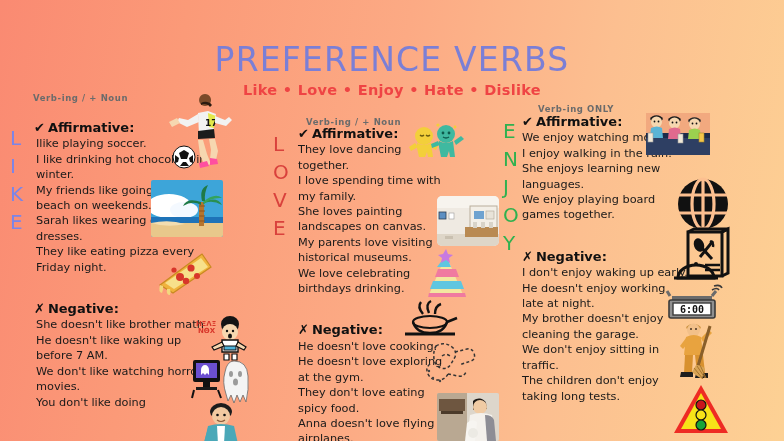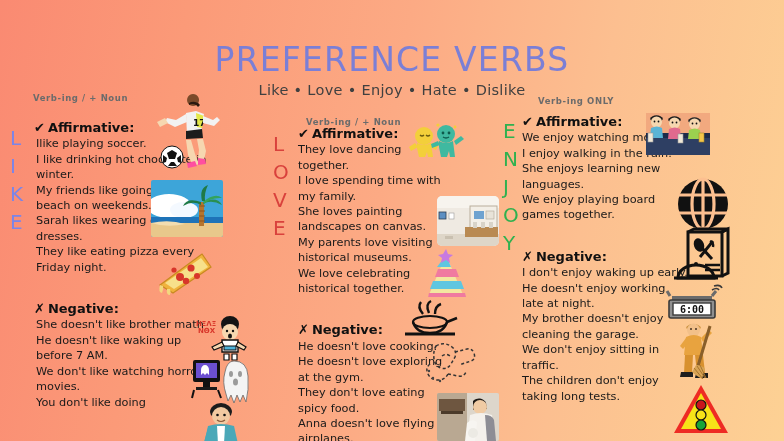--- a/index.html
+++ b/index.html
@@ -12,36 +12,36 @@
   .slide{position:absolute;inset:0;}
 
   
   .title{
     position:absolute;top:40px;left:0;width:784px;text-align:center;
     font-size:33px;letter-spacing:1.2px;color:#7b7fd6;font-weight:400;
     font-family:"DejaVu Sans","Liberation Sans",sans-serif;
   }
   .subtitle{
     position:absolute;top:82px;left:0;width:784px;text-align:center;
-    font-size:14.5px;color:#404040;font-weight:400;letter-spacing:.3px;
+    font-size:14.5px;color:#ef4444;font-weight:700;letter-spacing:.3px;
   }
 
   
   .col{position:absolute;top:0;}
   .col-like{left:0;width:262px;}
   .col-love{left:262px;width:232px;}
   .col-enjoy{left:494px;width:290px;}
 
   .col-head{
     position:absolute;font-size:8.5px;font-weight:700;color:#6b6b6b;
     letter-spacing:.6px;white-space:nowrap;
   }
   .col-like .col-head{top:93px;left:33px;}
   .col-love .col-head{top:117px;left:44px;}
-  .col-enjoy .col-head{top:96px;left:44px;}
+  .col-enjoy .col-head{top:104px;left:44px;}
 
   
   .vstack{position:absolute;display:flex;flex-direction:column;font-size:20px;line-height:28px;font-weight:400;}
   .col-like  .vstack{top:124px;left:10px;color:#7b85e8;}
   .col-love  .vstack{top:130px;left:11px;color:#d9413c;}
   .col-enjoy .vstack{top:117px;left:9px;color:#2fb14f;}
 
   
   .body{position:absolute;font-size:11.3px;line-height:15.4px;color:#1a1a1a;}
   .col-like  .body{top:120px;left:34px;width:176px;}
@@ -89,21 +89,21 @@
 
       <span class="hdr neg">
         <span class="mark">✗</span><span>Negative:</span>
       </span>
       <span class="line">She doesn't like brother math</span>
       <span class="line">He doesn't like waking up before 7 AM.</span>
       <span class="line">We don't like watching horror movies.</span>
       <span class="line">You don't like doing</span>
     </div>
 
-    <div class="ill" style="left:153px;top:100px;">
+    <div class="ill" style="left:165px;top:100px;">
       <svg width="70" height="72" viewBox="0 0 70 72">
         <g>
           <path d="M40 6 a6 6 0 1 1 .1 0z" fill="#7b4a2a"></path>
           <path d="M36 3 a7 5 0 0 1 11 2 l-2 2 a6 5 0 0 0 -9 -2z" fill="#2b1a10"></path>
           <path d="M33 13 l10 -2 8 3 -3 19 -14 2 z" fill="#f2f2f2"></path>
           <path d="M43 13 l8 3 -2 12 -5 -1z" fill="#e3e84a"></path>
           <text x="40" y="26" font-size="9" font-family="DejaVu Sans" fill="#111" font-weight="bold">17</text>
           <path d="M33 31 l16 -2 1 9 -17 1z" fill="#1c1c1c"></path>
           <path d="M50 16 l10 4 4 -3 3 3 -6 6 -11 -3z" fill="#f2f2f2"></path>
           <path d="M33 14 l-10 6 -9 -2 -2 4 10 5 12 -5z" fill="#f2f2f2"></path>
@@ -213,21 +213,21 @@
     </div>
 
     <div class="body">
       <span class="hdr">
         <span class="mark">✔</span><span>Affirmative:</span>
       </span>
       <span class="line">They love dancing together.</span>
       <span class="line">I love spending time with my family.</span>
       <span class="line">She loves painting landscapes on canvas.</span>
       <span class="line">My parents love visiting historical museums.</span>
-      <span class="line">We love celebrating historical together.</span>
+      <span class="line">We love celebrating birthdays drinking.</span>
 
       <span class="hdr neg">
         <span class="mark">✗</span><span>Negative:</span>
       </span>
       <span class="line">He doesn't love cooking.</span>
       <span class="line">He doesn't love exploring at the gym.</span>
       <span class="line">They don't love eating spicy food.</span>
       <span class="line">Anna doesn't love flying in airplanes.</span>
     </div>
 

